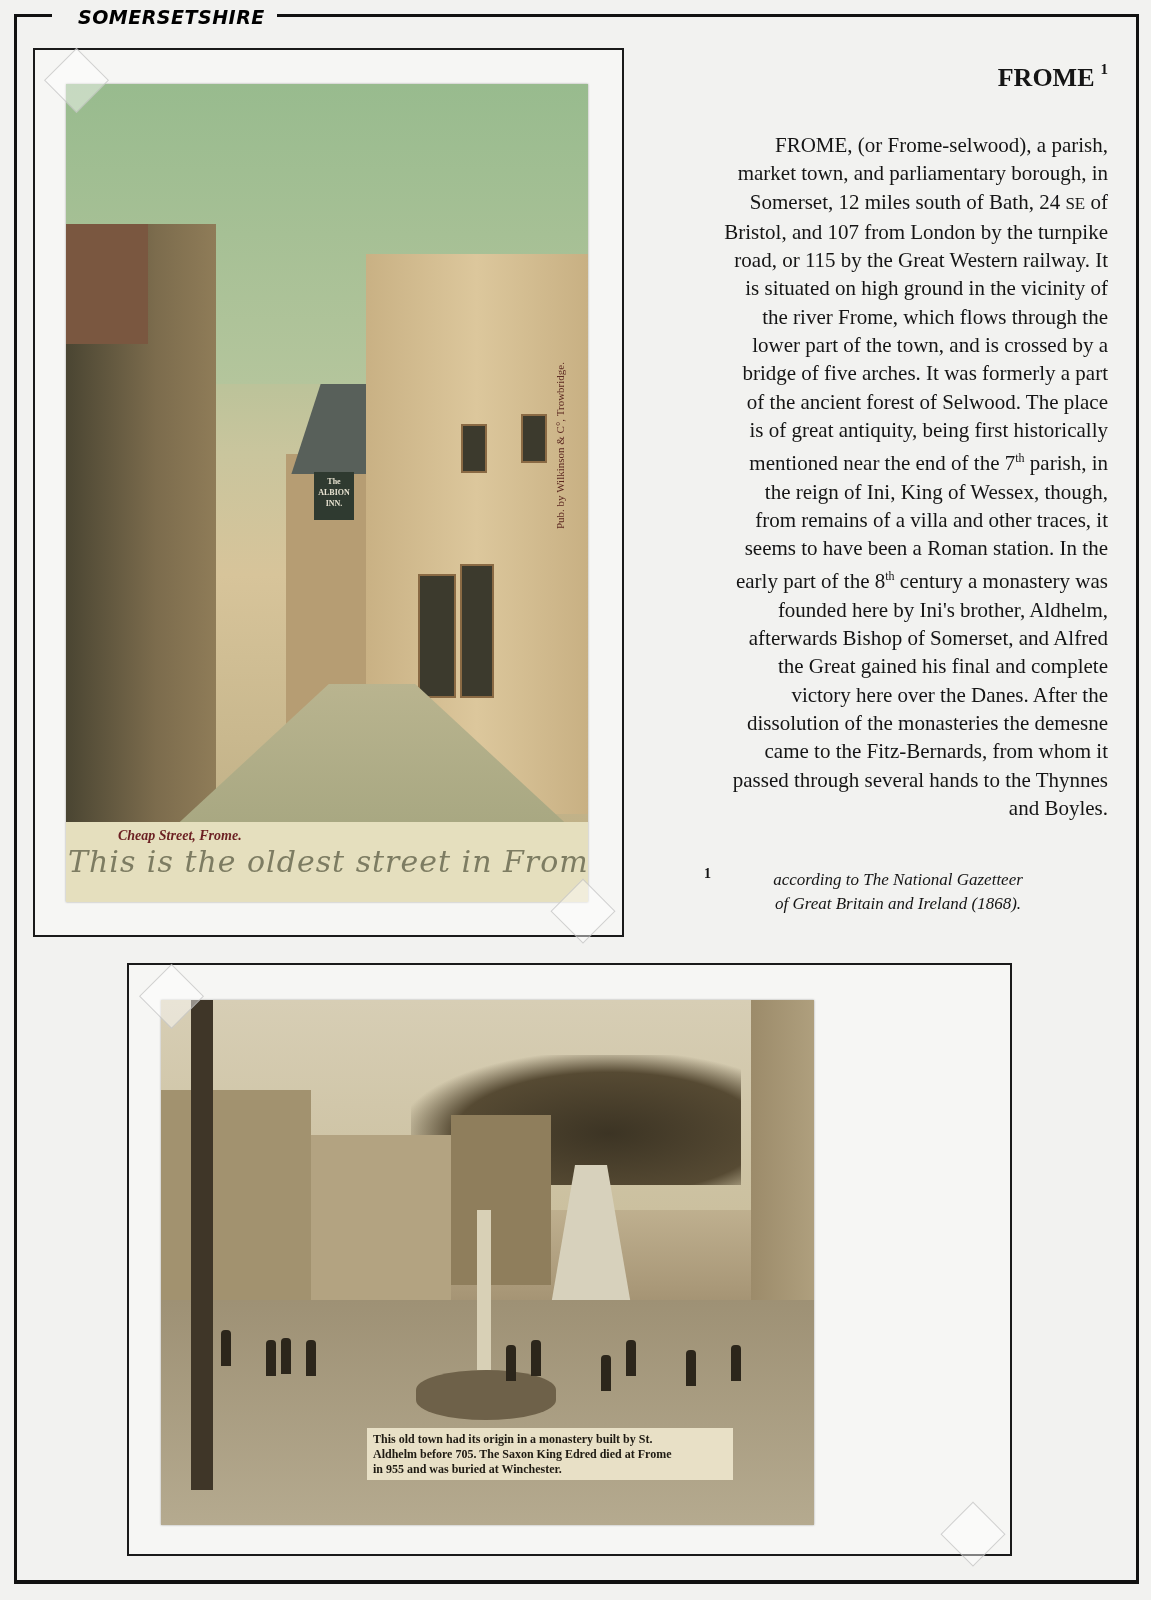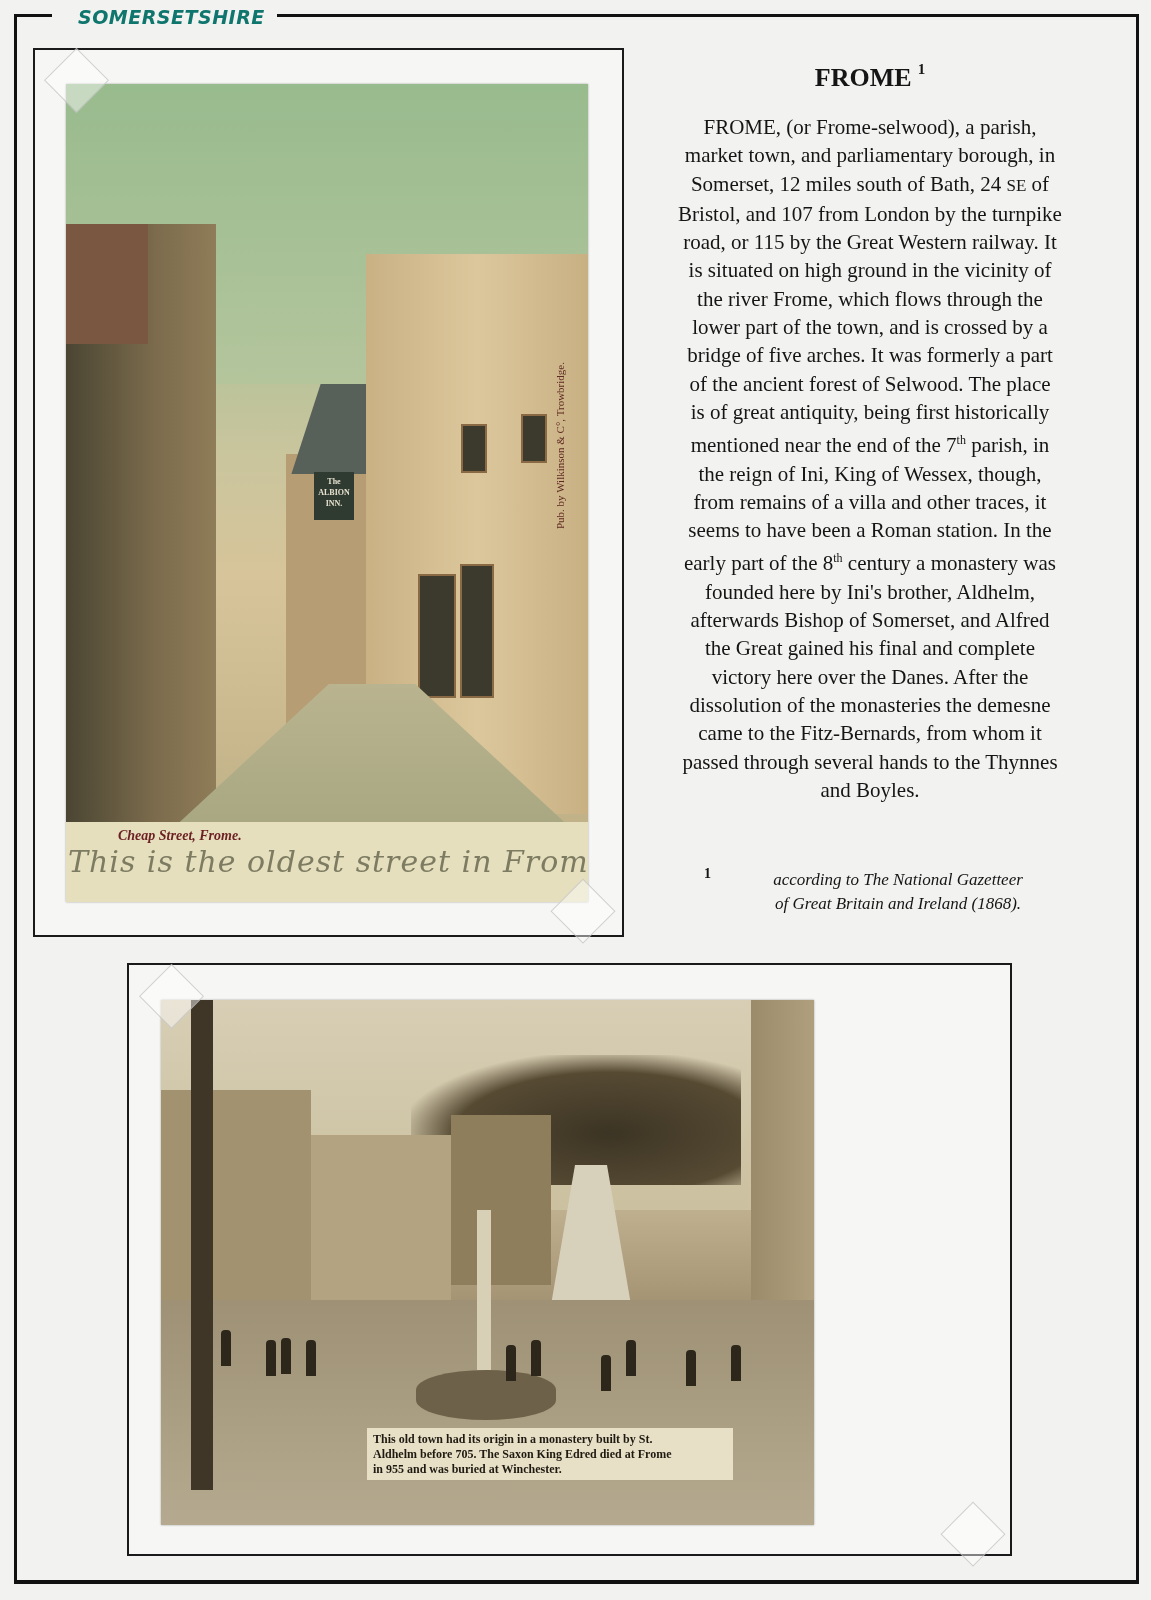--- a/index.html
+++ b/index.html
@@ -13,21 +13,21 @@
   .page-frame {
     position: absolute; left: 14px; top: 14px; width: 1125px; height: 1570px;
     border-left: 3px solid #111; border-right: 3px solid #111; border-bottom: 4px solid #111;
     box-sizing: border-box;
   }
   .frame-top-left { position: absolute; left: 14px; top: 14px; width: 38px; height: 3px; background: #111; }
   .frame-top-right { position: absolute; left: 277px; top: 14px; width: 862px; height: 3px; background: #111; }
   .page-header {
     position: absolute; left: 78px; top: 6px;
     font-family: "DejaVu Sans", sans-serif; font-weight: bold; font-style: italic;
-    font-size: 19px; letter-spacing: 0.5px; color: #0f766e;
+    font-size: 19px; letter-spacing: 0.5px; color: #000000;
   }
   
   .mount { position: absolute; border: 2px solid #1a1a1a; background: #f6f6f4; box-sizing: border-box; }
   .mount-top { left: 33px; top: 48px; width: 591px; height: 889px; }
   .mount-bottom { left: 127px; top: 963px; width: 885px; height: 593px; }
 
   
   .postcard { position: absolute; overflow: hidden; box-shadow: 0 0 2px rgba(0,0,0,0.35); }
   .card-1 {
     left: 66px; top: 84px; width: 522px; height: 818px;
@@ -83,24 +83,24 @@
   .c2-fountain { position: absolute; left: 255px; top: 370px; width: 140px; height: 50px; background: #6e6149; border-radius: 50% / 40%; }
   .c2-person { position: absolute; width: 10px; height: 36px; background: #2c261b; border-radius: 4px 4px 0 0; }
   .c2-caption-box {
     position: absolute; left: 206px; top: 428px; width: 366px; height: 52px; background: #e8e0c6;
     font-family: "Liberation Serif", serif; font-size: 12px; font-weight: bold; line-height: 15px;
     padding: 4px 6px; box-sizing: border-box; color: #1e1a12;
   }
   .c2-frome-mark { position: absolute; left: 697px; top: 404px; font-family: "DejaVu Sans", sans-serif; font-size: 12px; color: #e9e4d4; }
 
   
-  .article { position: absolute; left: 632px; top: 52px; width: 476px; text-align: center; }
+  .article { position: absolute; left: 632px; top: 52px; width: 476px; text-align: right; }
   .article-title { font-size: 26px; font-weight: bold; margin: 0; line-height: 34px; }
   .article-title sup { font-size: 15px; vertical-align: 12px; margin-left: 6px; }
-  .article-body { margin-top: 18px; font-size: 21px; line-height: 28.3px; }
+  .article-body { margin-top: 36px; font-size: 21px; line-height: 28.3px; }
   .article-body .line { display: block; white-space: nowrap; }
   .article-body sup { font-size: 12px; vertical-align: 8px; }
   .sc { font-size: 17px; }
   .footnote { position: absolute; left: 718px; top: 868px; width: 360px; font-size: 17px; line-height: 24px; }
   .footnote-num { position: absolute; left: -14px; top: -6px; font-weight: bold; font-size: 14px; font-style: normal; }
   .footnote-text { font-style: italic; display: block; text-align: center; }
 </style>
 </head>
 <body>
 

